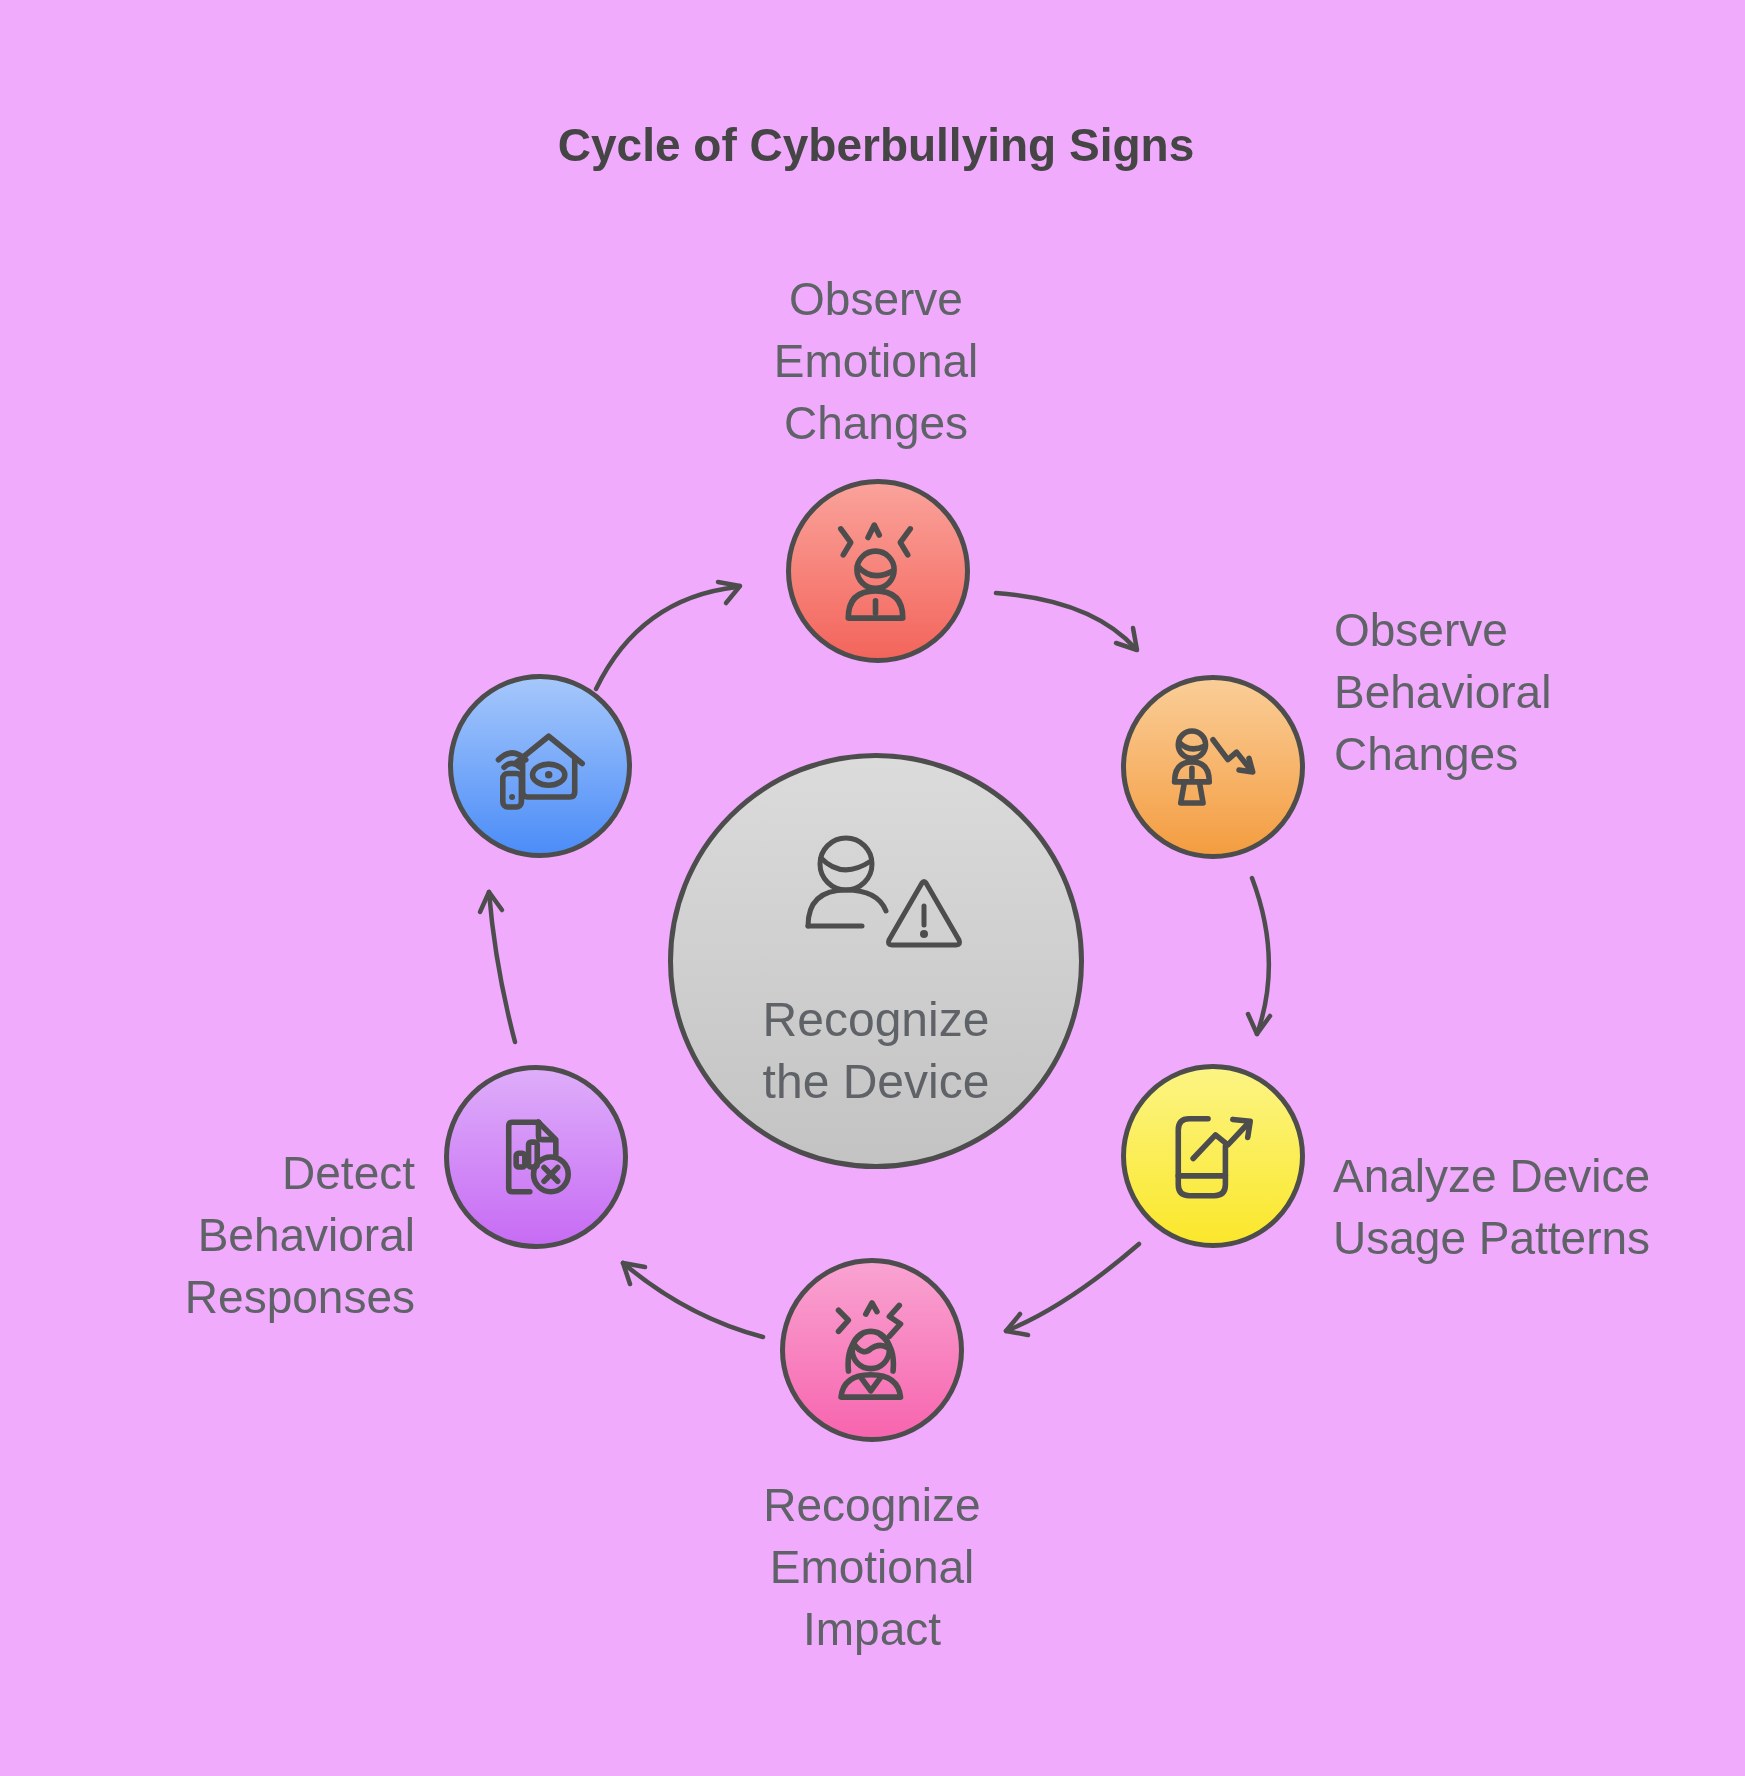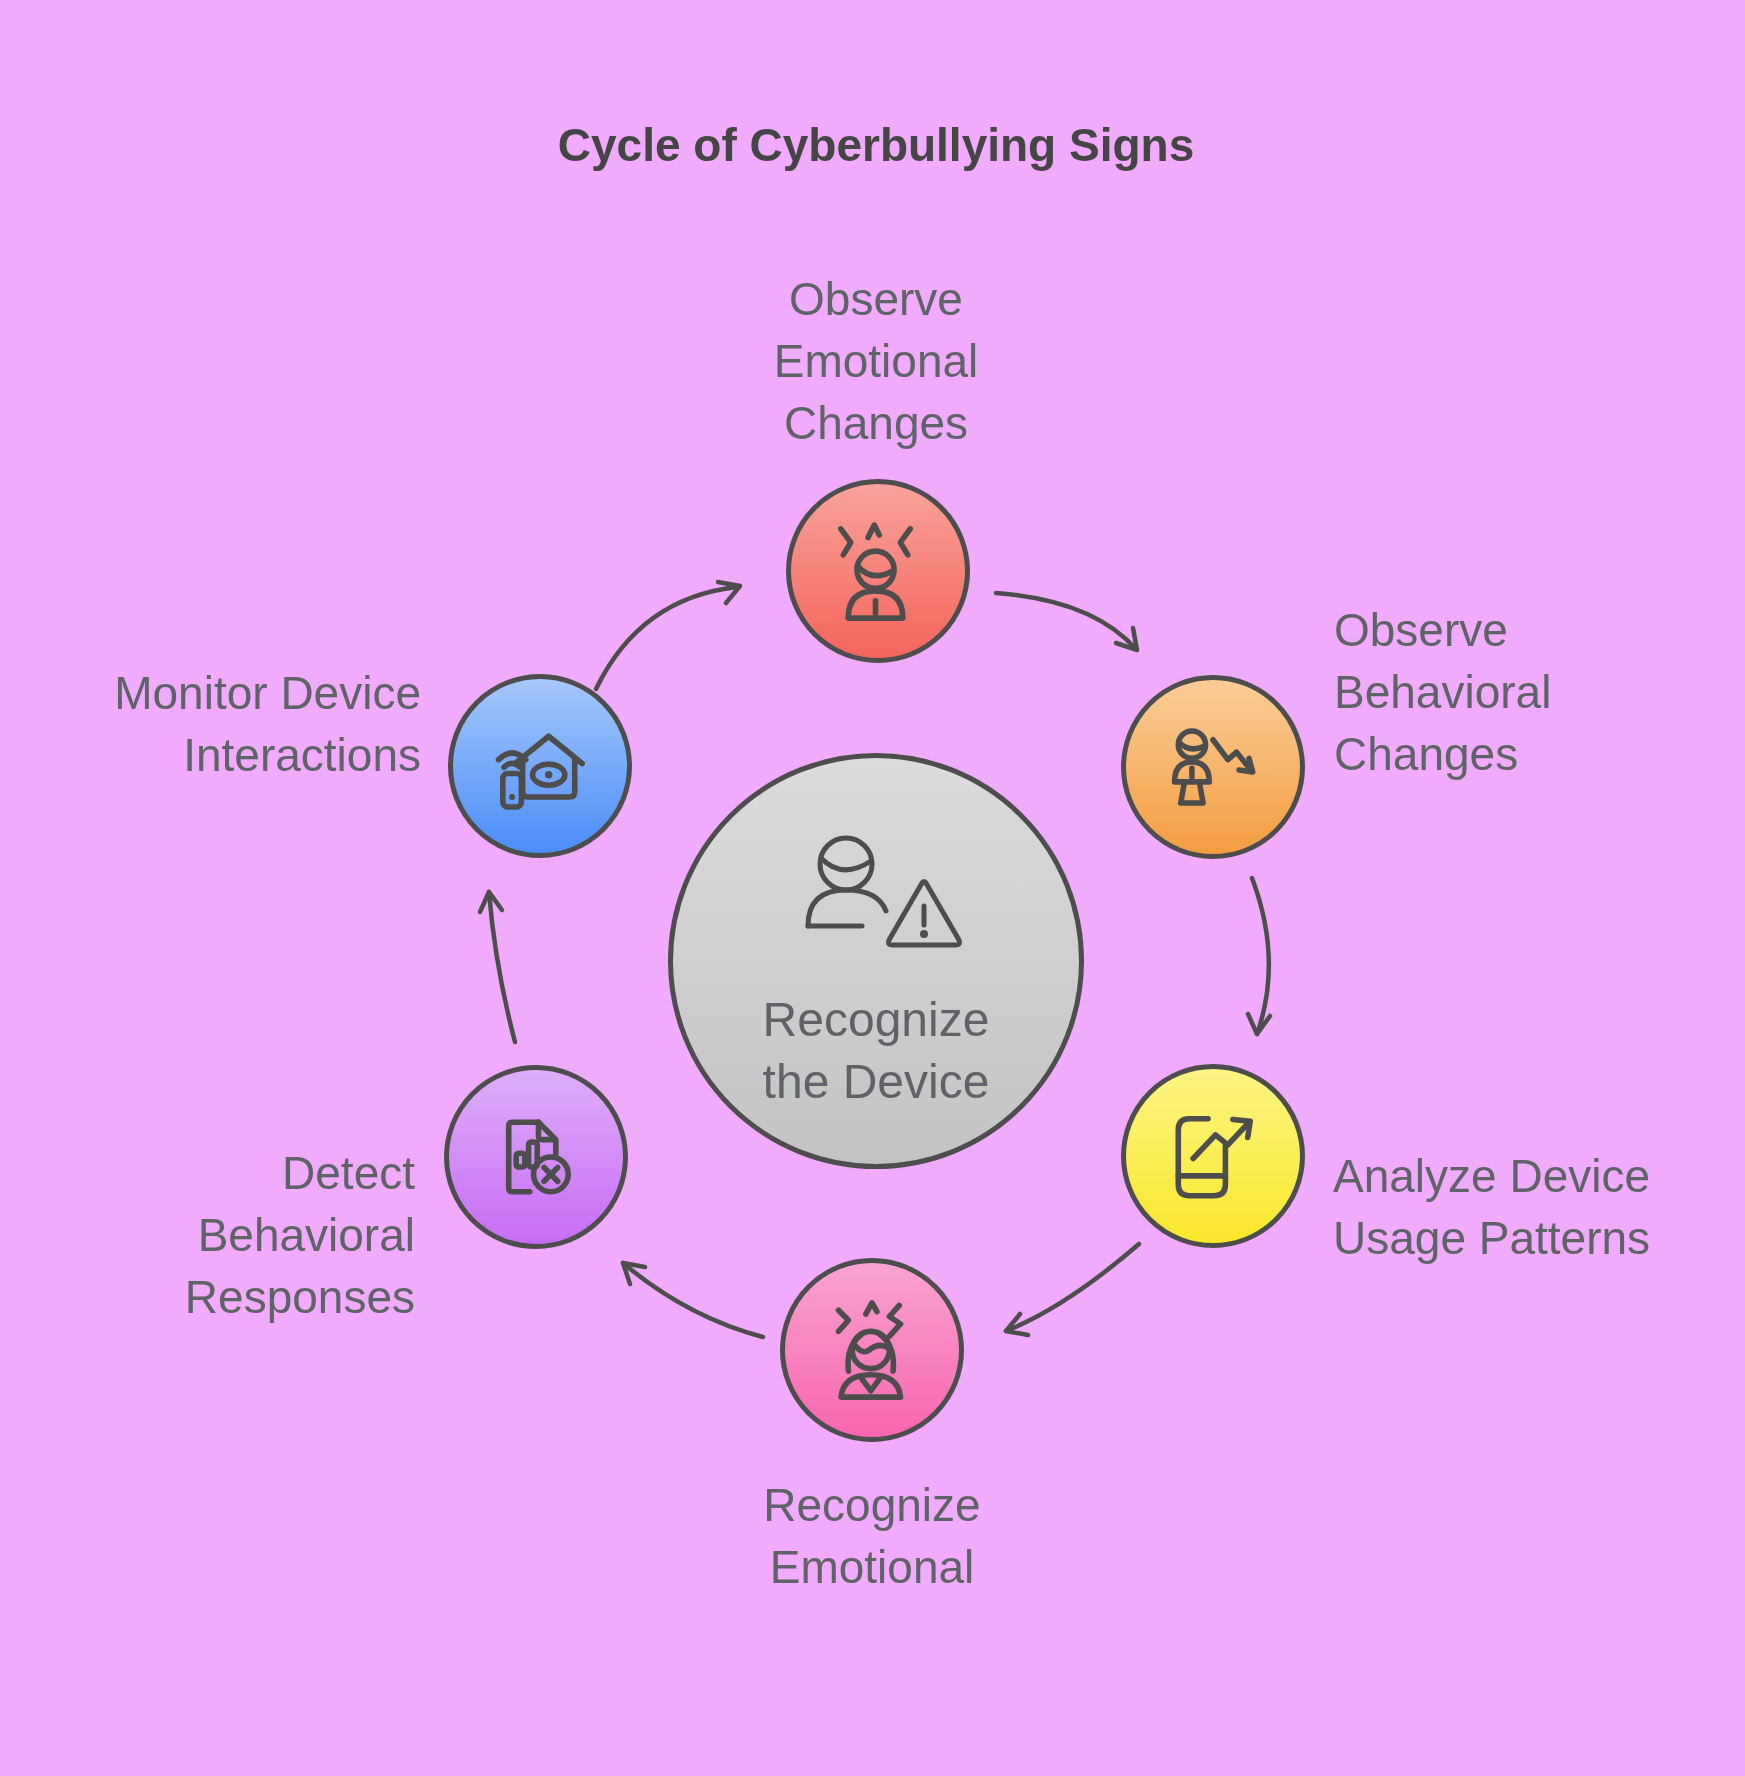--- a/index.html
+++ b/index.html
@@ -144,20 +144,21 @@
       <path class="ln" stroke-width="4.5" d="M 36 46 Q 43 55 49 49 Q 56 44 62.5 48"></path>
       <path class="ln" stroke-width="4.5" d="M 41 38 Q 29 47 31 67"></path>
       <path class="ln" stroke-width="4.5" d="M 57 38 Q 69 47 67 67"></path>
       <path class="ln" stroke-width="4.5" d="M 25 88 Q 27 70 49 70 Q 71 70 73 88 Z"></path>
       <path class="ln" stroke-width="4.5" d="M 41 72 L 49 83 L 57 72"></path>
     </svg>
   </div>
   <div class="label center" style="left:572px;top:1474px;width:600px;">
     <span>Recognize</span>
     <span>Emotional</span>
+    <span>Impact</span>
   </div>
 
   <div class="node" style="left: 444px; top: 1065px; background: linear-gradient(rgb(222, 173, 250), rgb(199, 108, 244));">
     <svg width="124" height="124" viewBox="0 0 100 100">
       <path class="ln" stroke-width="4.5" d="M 52 22 H 31 Q 28 22 28 25 V 75 Q 28 78 31 78 H 45"></path>
       <path class="ln" stroke-width="4.5" d="M 52 22 L 66 36 V 48"></path>
       <path class="ln" stroke-width="4.5" d="M 52 22 V 33 Q 52 36 55 36 H 65"></path>
       <rect class="ln" stroke-width="4.5" x="34" y="47" width="7" height="11" rx="2"></rect>
       <rect class="ln" stroke-width="4.5" x="44" y="38" width="7" height="20" rx="2"></rect>
       <circle class="ln" stroke-width="4.5" cx="62" cy="64" r="14"></circle>
@@ -175,18 +176,14 @@
       <path class="ln" stroke-width="4.5" d="M 30 48 L 57 26 L 84 48"></path>
       <path class="ln" stroke-width="4.5" d="M 36 44 V 71 Q 36 75 40 75 H 74 Q 78 75 78 71 V 44"></path>
       <ellipse class="ln" stroke-width="4.5" cx="57" cy="57" rx="13" ry="8.5"></ellipse>
       <circle class="fl" cx="57" cy="57" r="3"></circle>
       <rect class="ln" stroke-width="4.5" x="20" y="56" width="15" height="27" rx="4"></rect>
       <circle class="fl" cx="27.5" cy="75" r="2.4"></circle>
       <path class="ln" stroke-width="4.5" d="M 21 51 Q 27.5 44.5 34 51"></path>
       <path class="ln" stroke-width="4.5" d="M 16.5 45 Q 27.5 34 38.5 45"></path>
     </svg>
   </div>
-  <div class="label right" style="right:1324px;top:662px;width:420px;">
-    <span>Monitor Device</span>
-    <span>Interactions</span>
-  </div>
 
 </div>
 
 </body></html>

